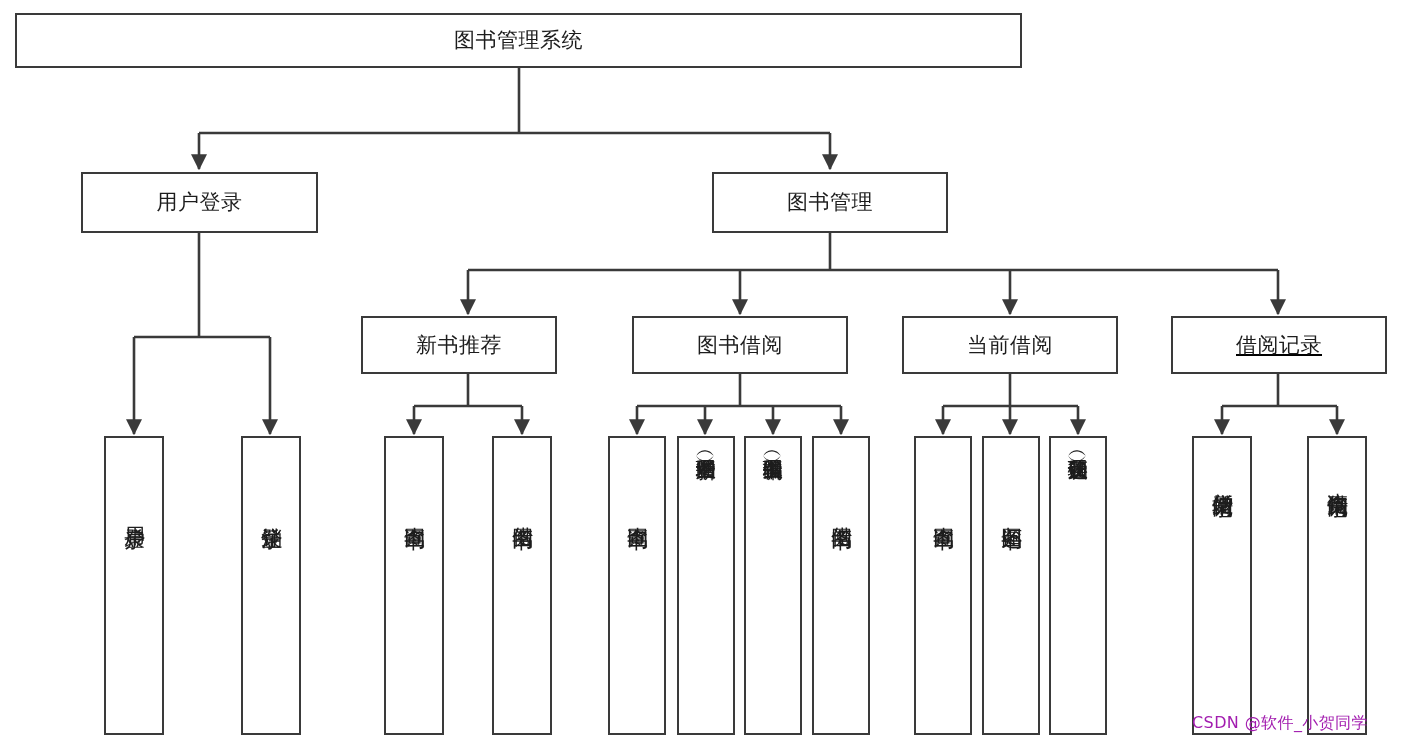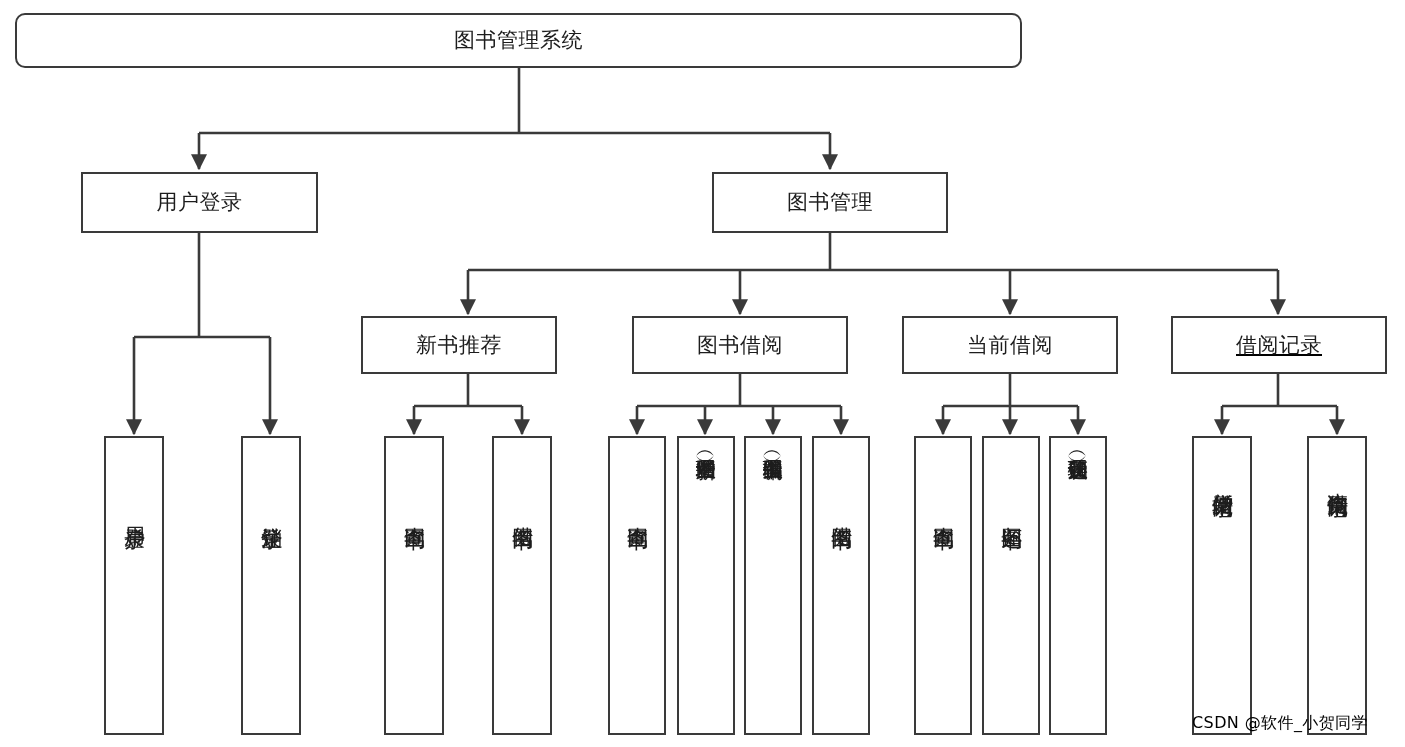--- a/index.html
+++ b/index.html
@@ -65,21 +65,21 @@
   .node.vertical.tall-text .node-label {
     font-size: 20px;
     line-height: 1.22;
     letter-spacing: 0px;
   }
   #watermark {
     position: absolute;
     left: 1192px;
     top: 713px;
     font-size: 16px;
-    color: #000000;
+    color: #a21caf;
     letter-spacing: 0.4px;
     z-index: 3;
     white-space: nowrap;
     pointer-events: none;
   }
 </style>
 </head>
 <body>
 
 <div id="diagram-root">
@@ -127,21 +127,21 @@
       <path d="M 1010 406 L 1010 434" marker-end="url(#arrow)"></path>
       <path d="M 1078 406 L 1078 434" marker-end="url(#arrow)"></path>
 
       <path d="M 1278 374 L 1278 406"></path>
       <path d="M 1222 406 L 1337 406"></path>
       <path d="M 1222 406 L 1222 434" marker-end="url(#arrow)"></path>
       <path d="M 1337 406 L 1337 434" marker-end="url(#arrow)"></path>
     </g>
   </svg>
 
-  <div class="node root horizontal" style="left:15px; top:13px; width:1007px; height:55px;border-radius:10px;">
+  <div class="node root horizontal" style="left:15px; top:13px; width:1007px; height:55px;">
     <span class="node-label">图书管理系统</span>
   </div>
 
   <div class="node horizontal" style="left:81px; top:172px; width:237px; height:61px;">
     <span class="node-label">用户登录</span>
   </div>
 
   <div class="node horizontal" style="left:712px; top:172px; width:236px; height:61px;align-items:center;">
     <span class="node-label">图书管理</span>
   </div>

